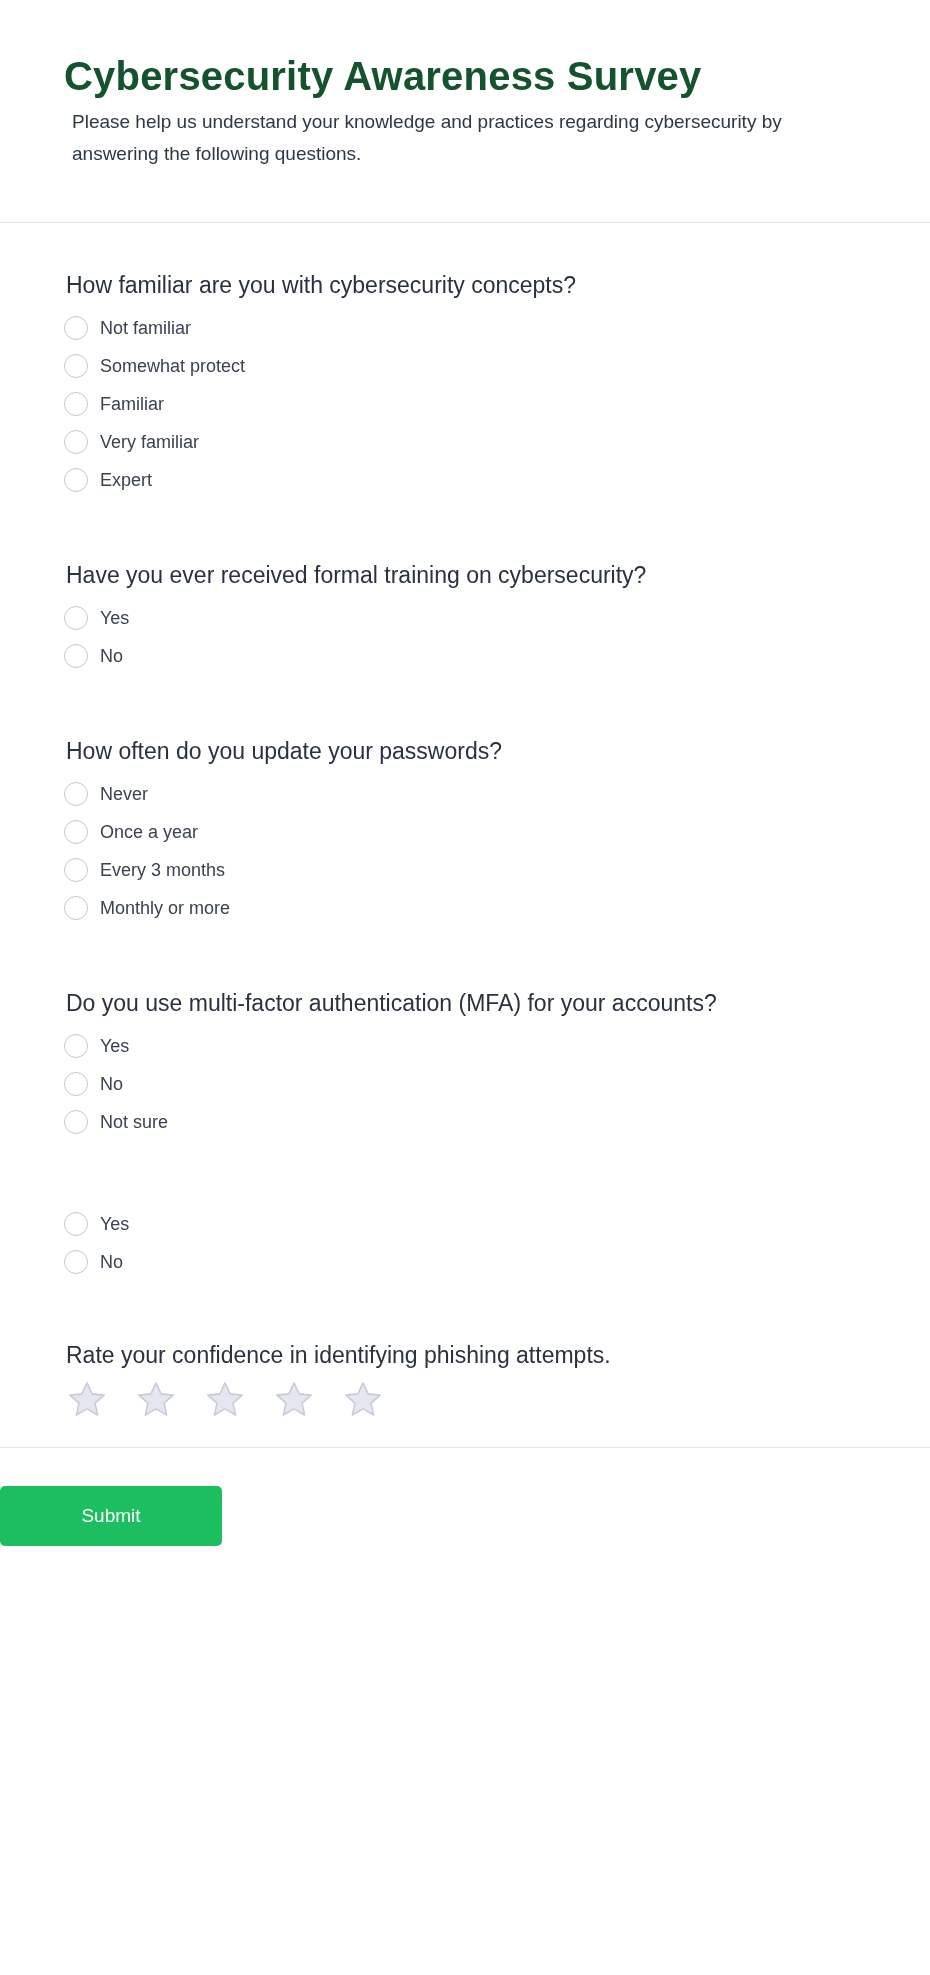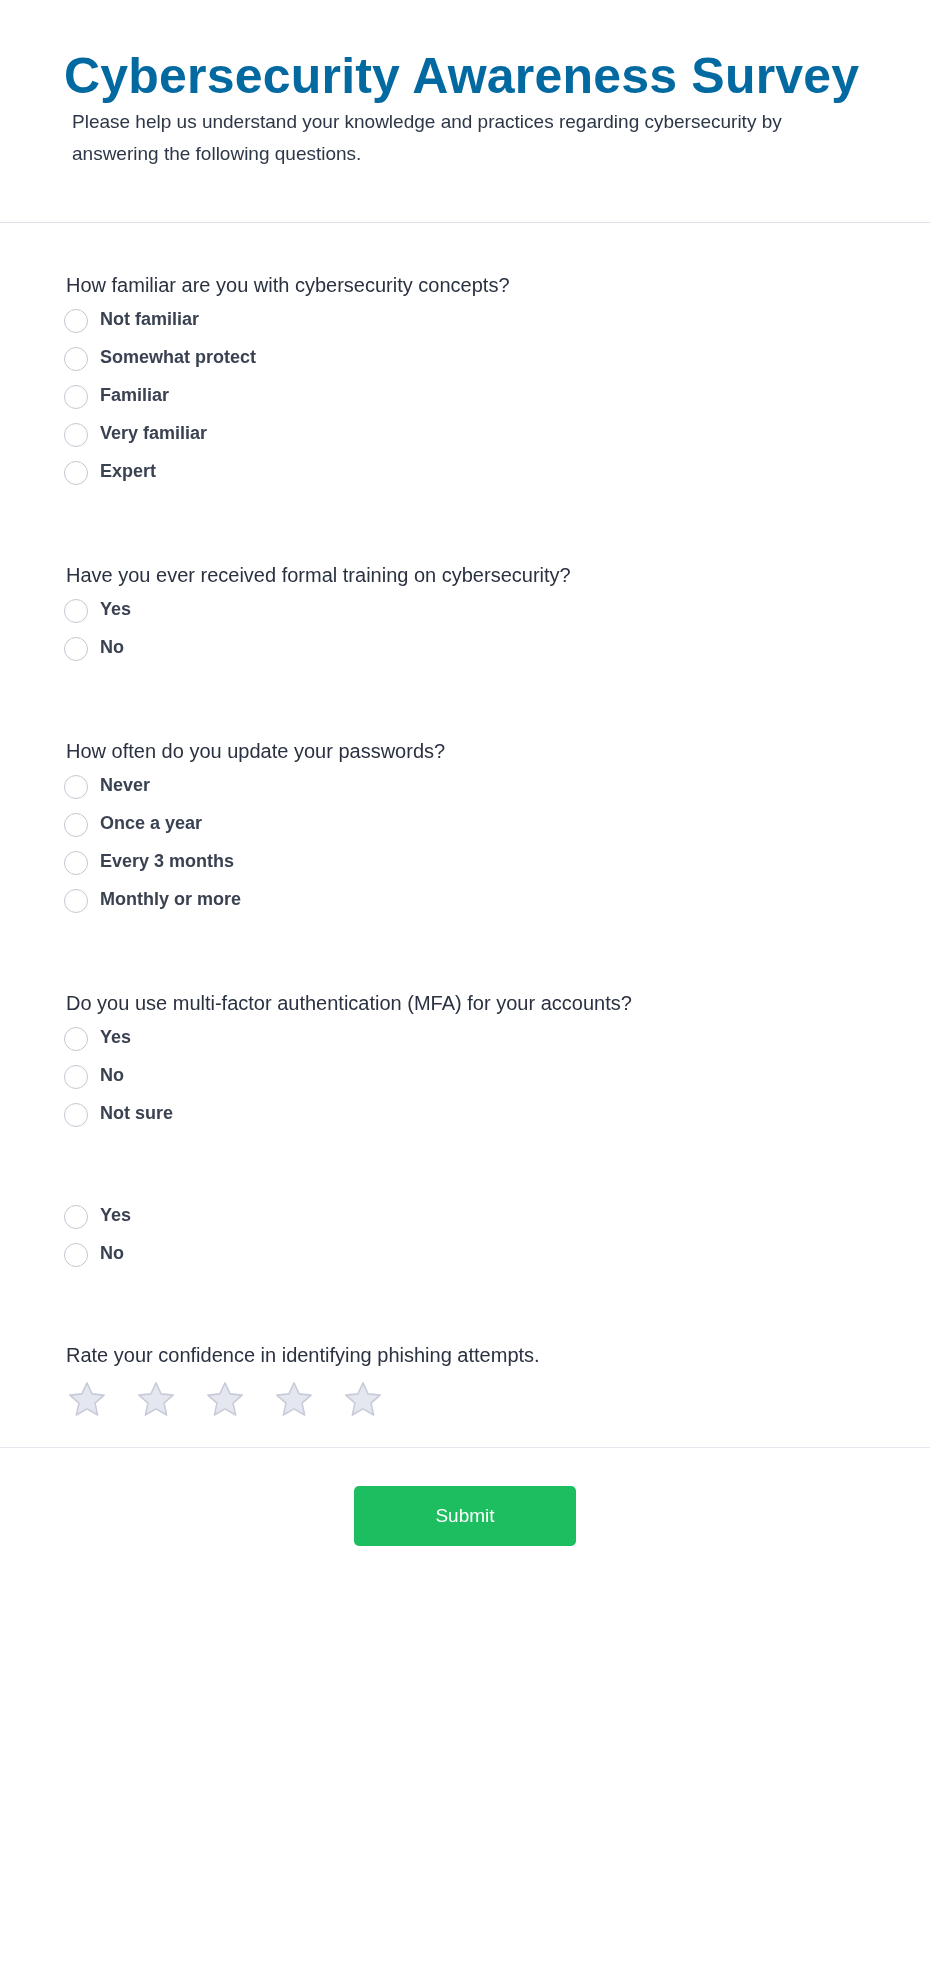--- a/index.html
+++ b/index.html
@@ -1,31 +1,31 @@
 <!DOCTYPE html>
 <html><head>
 <meta charset="utf-8">
 <style>
   * { box-sizing: border-box; margin: 0; padding: 0; }
   html, body { width: 930px; background: #ffffff; }
   body { font-family: "Liberation Sans", "DejaVu Sans", sans-serif; color: #2d3748; }
   .header { padding: 52px 64px 52px 64px; border-bottom: 1px solid #dfe1e8; }
-  .title { font-size: 50px; font-weight: 700; color: #0369a1; line-height: 48px; letter-spacing: 0.2px; }
+  .title { font-size: 40px; font-weight: 700; color: #14532d; line-height: 48px; letter-spacing: 0.2px; }
   .desc { margin-top: 6px; font-size: 19px; line-height: 32px; color: #2d3748; margin-left: 8px; }
   .form { padding: 0 64px; }
   .question { padding-top: 50px; }
-  .q-label { font-size: 20px; line-height: 24px; color: #2a3140; margin-left: 2px; margin-bottom: 12px; }
+  .q-label { font-size: 23px; line-height: 24px; color: #2a3140; margin-left: 2px; margin-bottom: 12px; }
   .options { display: flex; flex-direction: column; }
-  .option { display: flex; height: 38px; cursor: pointer; font-weight: bold; }
+  .option { display: flex; align-items: center; height: 38px; cursor: pointer; }
   .radio { width: 24px; height: 24px; border: 1.5px solid #c4c8d2; border-radius: 50%; background: #fff; flex-shrink: 0; }
   .opt-label { margin-left: 12px; font-size: 18px; color: #3a4252; }
   textarea { display: block; width: 801px; height: 200px; margin-top: 6px; border: 1.5px solid #cfd3dc; border-radius: 4px; resize: vertical; font-family: "Liberation Sans", sans-serif; font-size: 16px; padding: 10px; background: #fff; }
   .stars { display: flex; gap: 27px; margin-top: 4px; padding-left: 2px; }
   .star { width: 42px; height: 42px; cursor: pointer; }
-  .footer { border-top: 1px solid #e6e7ef; margin-top: 26px; height: 150px; display: flex; justify-content: center; align-items: flex-start; padding-top: 38px; }
+  .footer { border-top: 1px solid #e6e7ef; margin-top: 26px; height: 150px; display: flex; justify-content: flex-start; align-items: flex-start; padding-top: 38px; }
   .submit { width: 222px; height: 60px; background: #1dbe5f; border: none; border-radius: 5px; color: #ffffff; font-size: 19px; font-family: "Liberation Sans", sans-serif; cursor: pointer; }
 </style>
 </head>
 <body>
 
 <div class="header">
   <h1 class="title">Cybersecurity Awareness Survey</h1>
   <p class="desc">Please help us understand your knowledge and practices regarding cybersecurity by answering the following questions.</p>
 </div>
 

